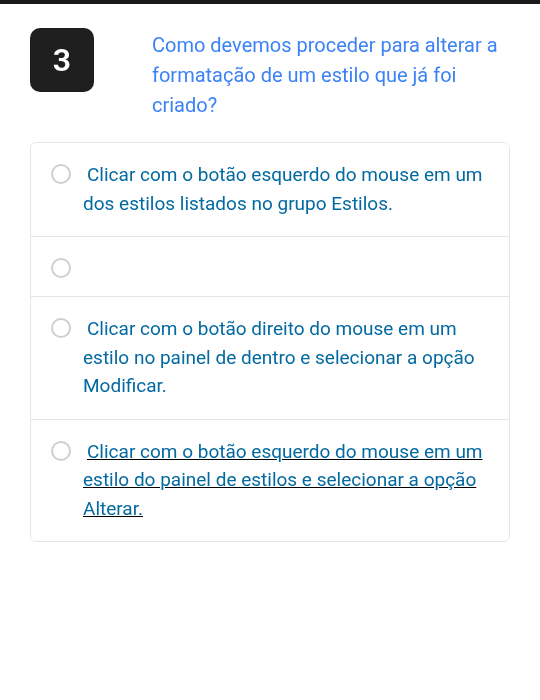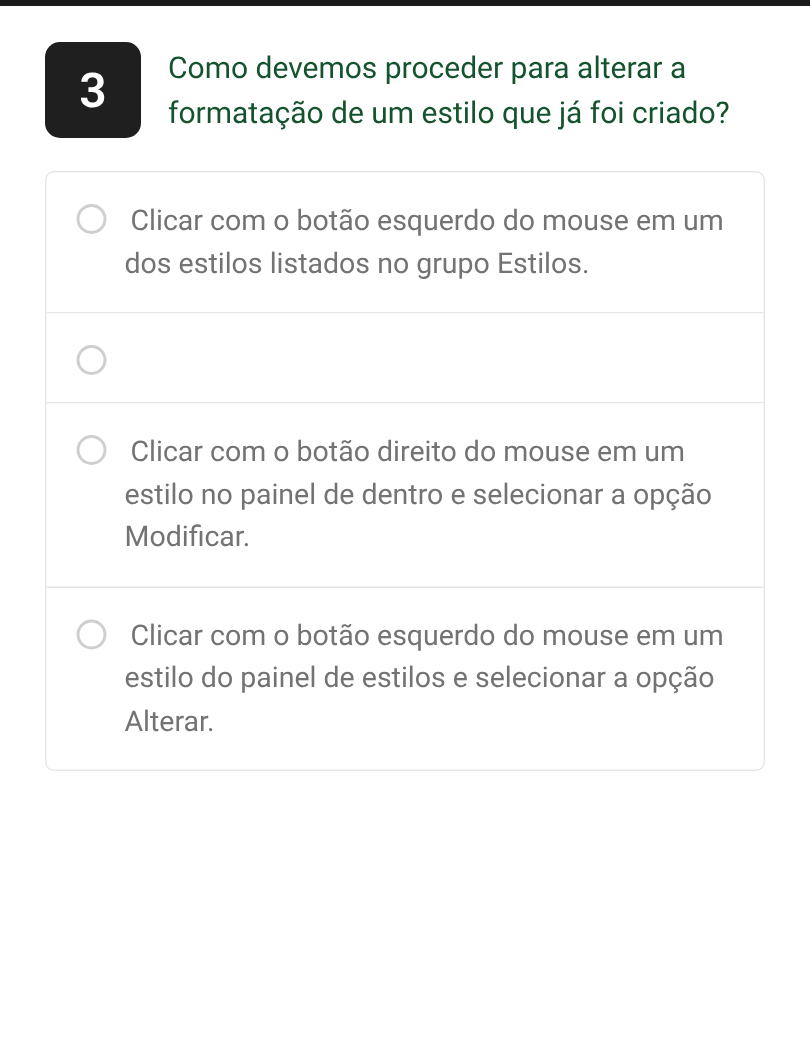--- a/index.html
+++ b/index.html
@@ -37,52 +37,54 @@
       display: flex;
       align-items: center;
       justify-content: center;
       font-size: 32px;
       font-weight: 600;
       flex-shrink: 0;
     }
     .question-text {
       font-size: 20px;
       line-height: 1.5;
-      color: #14532d;
+      color: #3b82f6;
       padding-top: 2px;
+      margin-left: 40px;
     }
     .options-list {
       border: 1px solid #e5e5e5;
       border-radius: 6px;
       overflow: hidden;
     }
     .option-item {
       padding: 18px 20px 18px 20px;
       border-bottom: 1px solid #e5e5e5;
       background: #ffffff;
       cursor: pointer;
       display: flex;
       align-items: flex-start;
       gap: 12px;
     }
     .option-item:last-child {
       border-bottom: none;
+      text-decoration: underline;
     }
     .radio-circle {
       width: 20px;
       height: 20px;
       border: 2px solid #cfcfcf;
       border-radius: 50%;
       flex-shrink: 0;
       margin-top: 3px;
     }
     .option-text {
       font-size: 19px;
       line-height: 1.5;
-      color: #737373;
+      color: #0369a1;
       flex: 1;
       text-indent: 4px;
     }
   </style>
 </head>
 <body>
 
 <div class="top-bar"></div>
 
 <div class="container">

